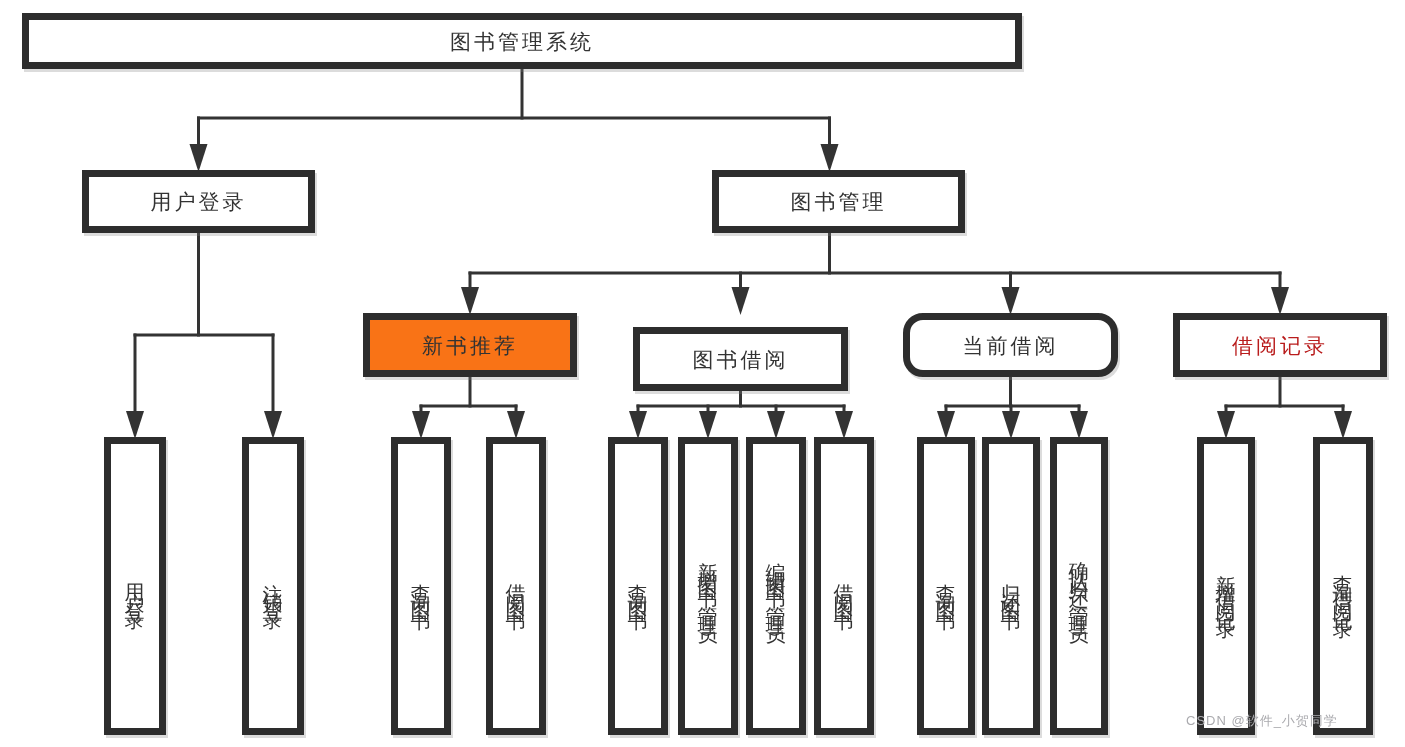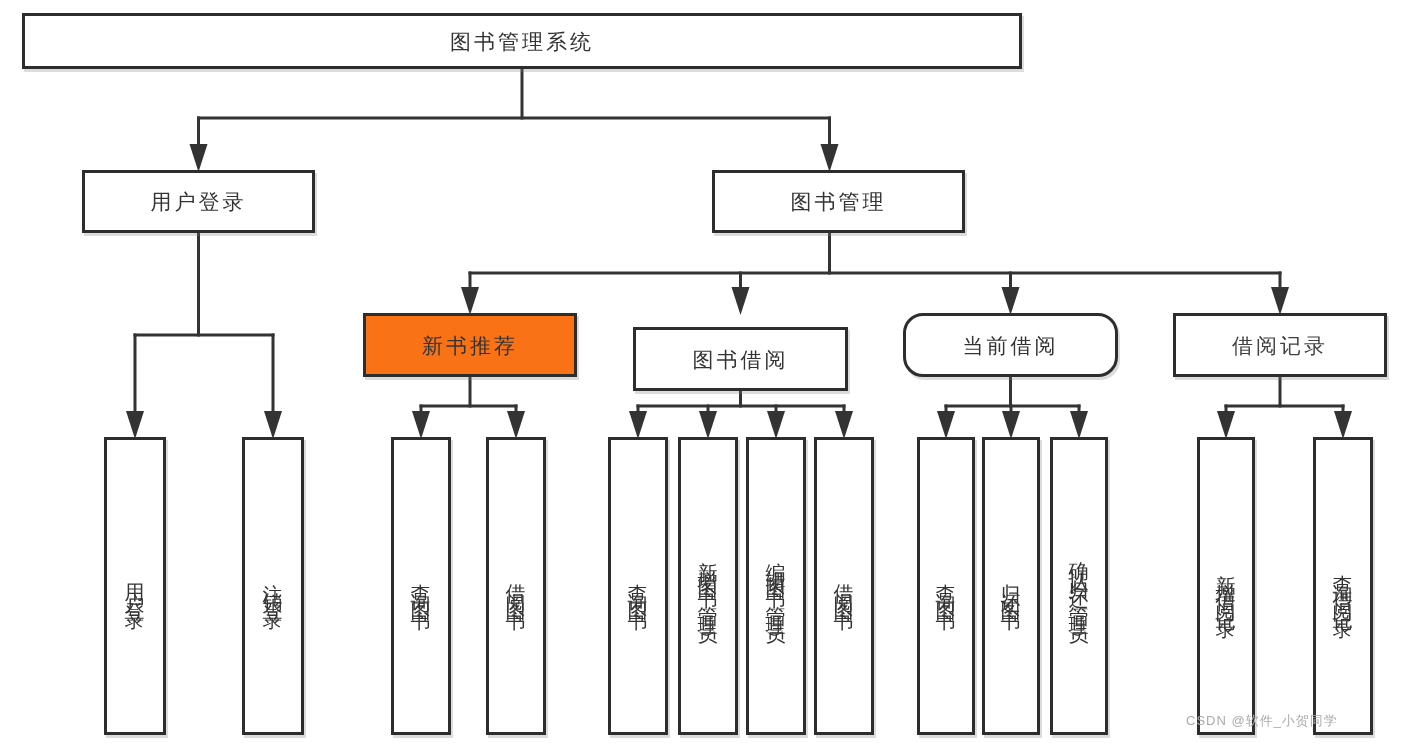--- a/index.html
+++ b/index.html
@@ -13,21 +13,21 @@
   }
   .connector-layer {
     position: absolute;
     left: 0; top: 0;
     width: 100%; height: 100%;
   }
   .node {
     position: absolute;
     box-sizing: border-box;
     background: #ffffff;
-    border: 3px solid #c2410c;
+    border: 7px solid #c2410c;
     box-shadow: 2px 3px 0 rgba(130,130,130,0.28);
     display: flex;
     align-items: center;
     justify-content: center;
     color: #333333;
     line-height: 1;
   }
   .node.h {
     font-size: 21px;
     letter-spacing: 3px;
@@ -105,21 +105,21 @@
       <line x1="1343" y1="406" x2="1343" y2="419" stroke="#333333" stroke-width="3" stroke-linecap="square"></line>
       <polygon points="1334,411 1352,411 1343,439" fill="#333333"></polygon>
     </svg>
   <div>
       <div class="node h" style="left: 22px; top: 13px; width: 1000px; height: 56px; border-color: rgb(45, 45, 45); background: rgb(255, 255, 255); color: rgb(51, 51, 51);">图书管理系统</div>
       <div class="node h" style="left: 82px; top: 170px; width: 233px; height: 63px; border-color: rgb(45, 45, 45); background: rgb(255, 255, 255); color: rgb(51, 51, 51);">用户登录</div>
       <div class="node h" style="left: 712px; top: 170px; width: 253px; height: 63px; border-color: rgb(45, 45, 45); background: rgb(255, 255, 255); color: rgb(51, 51, 51);">图书管理</div>
       <div class="node h" style="left: 363px; top: 313px; width: 214px; height: 64px; border-color: rgb(45, 45, 45); background: #f97316; color: rgb(51, 51, 51);">新书推荐</div>
       <div class="node h" style="left: 633px; top: 313px; width: 215px; height: 64px; border-color: rgb(45, 45, 45); background: rgb(255, 255, 255); color: rgb(51, 51, 51); margin-top: 14px;">图书借阅</div>
       <div class="node h" style="left: 903px; top: 313px; width: 215px; height: 64px; border-color: rgb(45, 45, 45); background: rgb(255, 255, 255); color: rgb(51, 51, 51); border-radius: 20px;">当前借阅</div>
-      <div class="node h" style="left: 1173px; top: 313px; width: 214px; height: 64px; border-color: rgb(45, 45, 45); background: rgb(255, 255, 255); color: #404040;">借阅记录</div>
+      <div class="node h" style="left: 1173px; top: 313px; width: 214px; height: 64px; border-color: rgb(45, 45, 45); background: rgb(255, 255, 255); color: #b91c1c;">借阅记录</div>
       <div class="node v" style="left: 104px; top: 437px; width: 62px; height: 298px; border-color: rgb(45, 45, 45); background: rgb(255, 255, 255); color: rgb(51, 51, 51);">用户登录</div>
       <div class="node v" style="left: 242px; top: 437px; width: 62px; height: 298px; border-color: rgb(45, 45, 45); background: rgb(255, 255, 255); color: rgb(51, 51, 51);">注销登录</div>
       <div class="node v" style="left: 391px; top: 437px; width: 60px; height: 298px; border-color: rgb(45, 45, 45); background: rgb(255, 255, 255); color: rgb(51, 51, 51);">查询图书</div>
       <div class="node v" style="left: 486px; top: 437px; width: 60px; height: 298px; border-color: rgb(45, 45, 45); background: rgb(255, 255, 255); color: rgb(51, 51, 51);">借阅图书</div>
       <div class="node v" style="left: 608px; top: 437px; width: 60px; height: 298px; border-color: rgb(45, 45, 45); background: rgb(255, 255, 255); color: rgb(51, 51, 51);">查询图书</div>
       <div class="node v" style="left: 678px; top: 437px; width: 60px; height: 298px; border-color: rgb(45, 45, 45); background: rgb(255, 255, 255); color: rgb(51, 51, 51);">新增图书（管理员）</div>
       <div class="node v" style="left: 746px; top: 437px; width: 60px; height: 298px; border-color: rgb(45, 45, 45); background: rgb(255, 255, 255); color: rgb(51, 51, 51);">编辑图书（管理员）</div>
       <div class="node v" style="left: 814px; top: 437px; width: 60px; height: 298px; border-color: rgb(45, 45, 45); background: rgb(255, 255, 255); color: rgb(51, 51, 51);">借阅图书</div>
       <div class="node v" style="left: 917px; top: 437px; width: 58px; height: 298px; border-color: rgb(45, 45, 45); background: rgb(255, 255, 255); color: rgb(51, 51, 51);">查询图书</div>
       <div class="node v" style="left: 982px; top: 437px; width: 58px; height: 298px; border-color: rgb(45, 45, 45); background: rgb(255, 255, 255); color: rgb(51, 51, 51);">归还图书</div>

